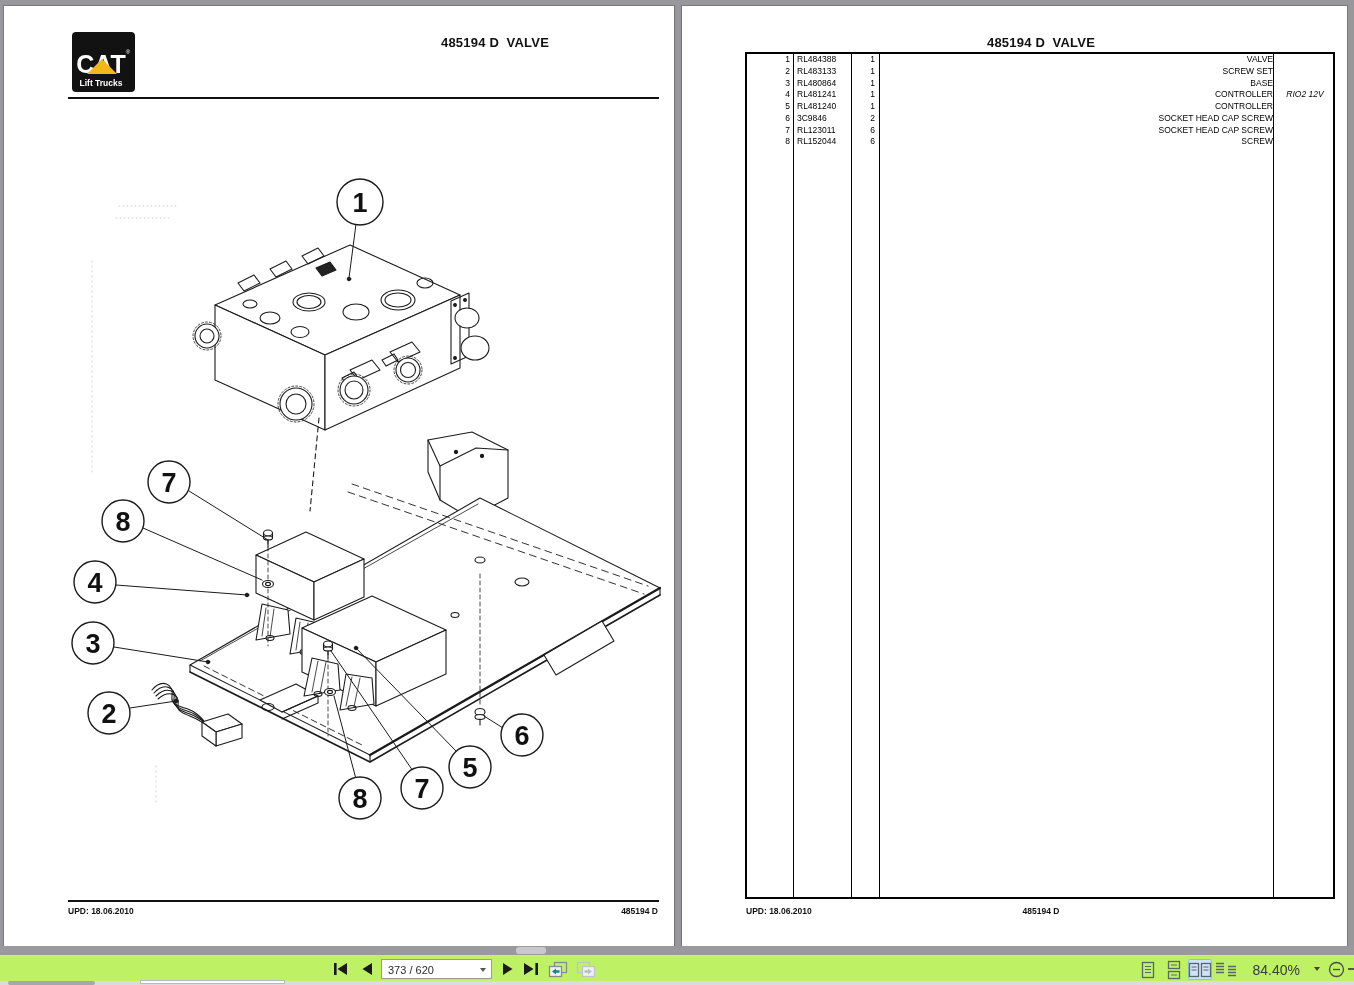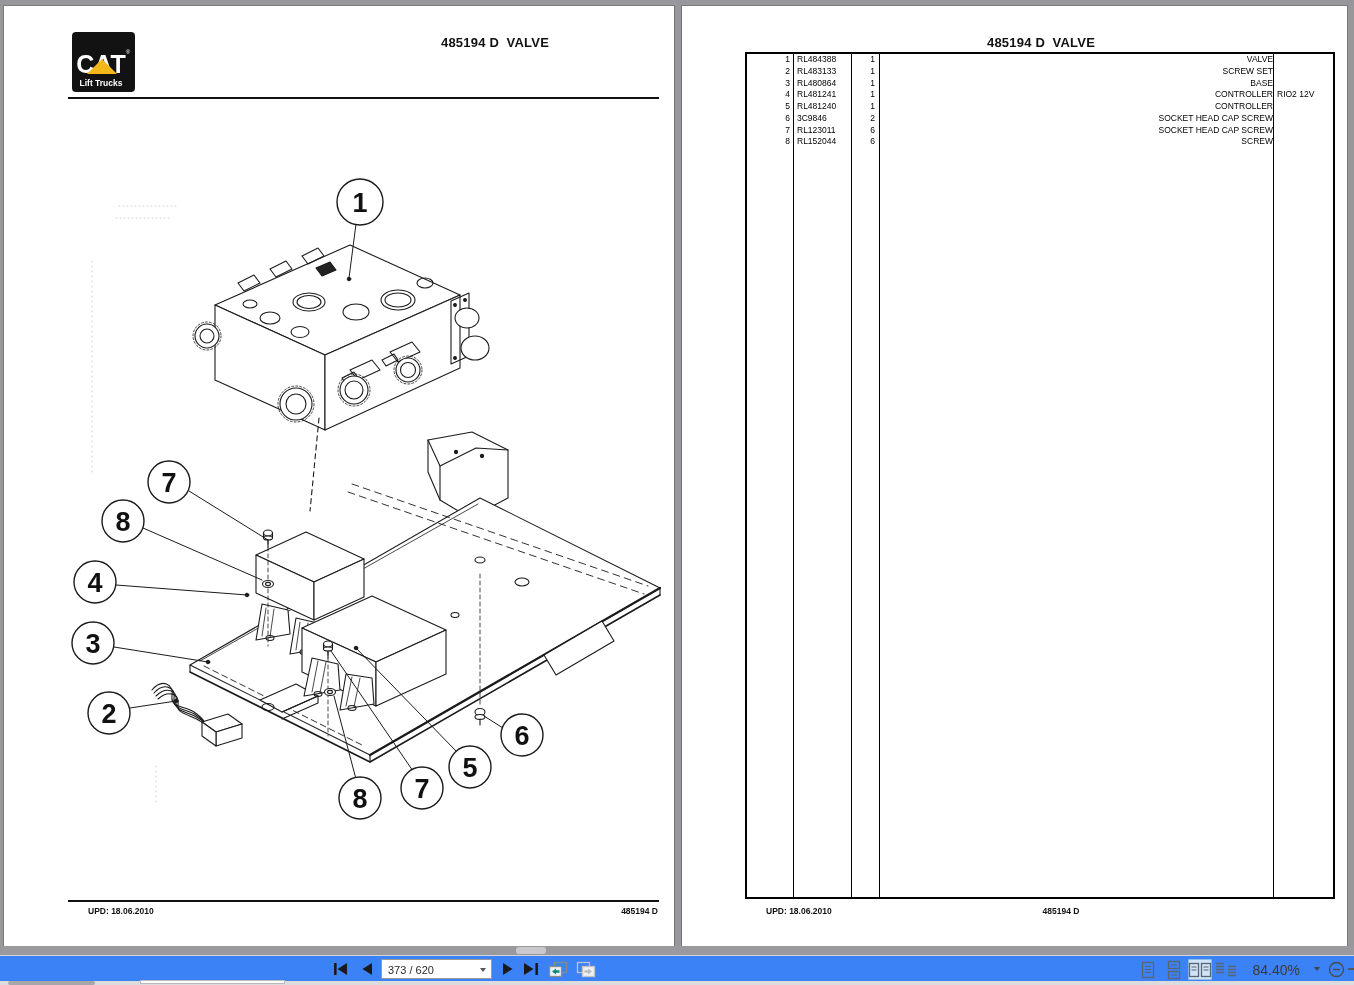--- a/index.html
+++ b/index.html
@@ -17,21 +17,21 @@
   
   .page-title{
     position:absolute;top:29px;font-size:13px;font-weight:bold;color:#111;
     text-align:center;white-space:pre;letter-spacing:.2px;
   }
   .pl-title{left:296px;width:390px;}
   .pr-title{left:64px;width:590px;}
   .rule{position:absolute;background:#111;}
   .pl-head-rule{left:64px;top:91px;width:591px;height:2px;}
   .pl-foot-rule{left:64px;top:894px;width:591px;height:2px;}
-  .footer-text{position:absolute;top:900px;font-size:8.5px;font-weight:bold;color:#111;margin-left:20px;}
+  .footer-text{position:absolute;top:900px;font-size:8.5px;font-weight:bold;color:#111;}
   .foot-left{left:64px;}
   .pl-foot-right{right:16px;}
   .pr-foot-center{left:64px;width:590px;text-align:center;}
 
   
   .cat-logo{position:absolute;left:68px;top:26px;width:63px;height:60px;}
 
   
   .ptable{
     position:absolute;left:63px;top:46px;width:590px;height:847px;
@@ -43,31 +43,31 @@
   .th{border-right:1px solid #000;text-align:center;line-height:12px;overflow:hidden;}
   .th:last-child{border-right:none;}
   .tbody{flex:1;display:grid;grid-template-columns:47px 58px 28px 394px 1fr;}
   .tcol{border-right:1px solid #000;}
   .tcol:last-child{border-right:none;}
   .cell{height:11.75px;line-height:11.75px;overflow:hidden;white-space:nowrap;}
   .c-item{text-align:right;padding-right:3px;}
   .c-part{text-align:left;padding-left:3px;}
   .c-qty{text-align:right;padding-right:4px;}
   .c-desc{text-align:right;padding-left:4px;}
-  .c-add{text-align:left;padding-left:3px;}
+  .c-add{text-align:center;padding-left:3px;font-style:italic;}
 
   
   .diagram-svg{position:absolute;left:0;top:0;}
 
   
   .band-bottom{position:absolute;left:0;top:946px;width:1354px;height:9px;background:#9a9a9e;}
   .hscroll-thumb{position:absolute;left:516px;top:947px;width:30px;height:7px;background:#c9c9cd;border-radius:3px;}
   .toolbar{
     position:absolute;left:0;top:955px;width:1354px;height:26px;
-    background:#3b82f6;border-top:1px solid #d6d6d8;
+    background:#bef264;border-top:1px solid #d6d6d8;
   }
   .tb-btn{position:absolute;top:4px;width:20px;height:18px;display:flex;align-items:center;justify-content:center;}
   .page-combo{
     position:absolute;left:381px;top:3px;width:111px;height:20px;box-sizing:border-box;
     background:#fff;border:1px solid #9a9a9a;
   }
   .page-combo input{
     border:none;outline:none;width:88px;height:18px;font-size:11px;color:#2b2b2b;
     font-family:"Liberation Sans",sans-serif;padding:0 0 0 6px;background:transparent;
   }

